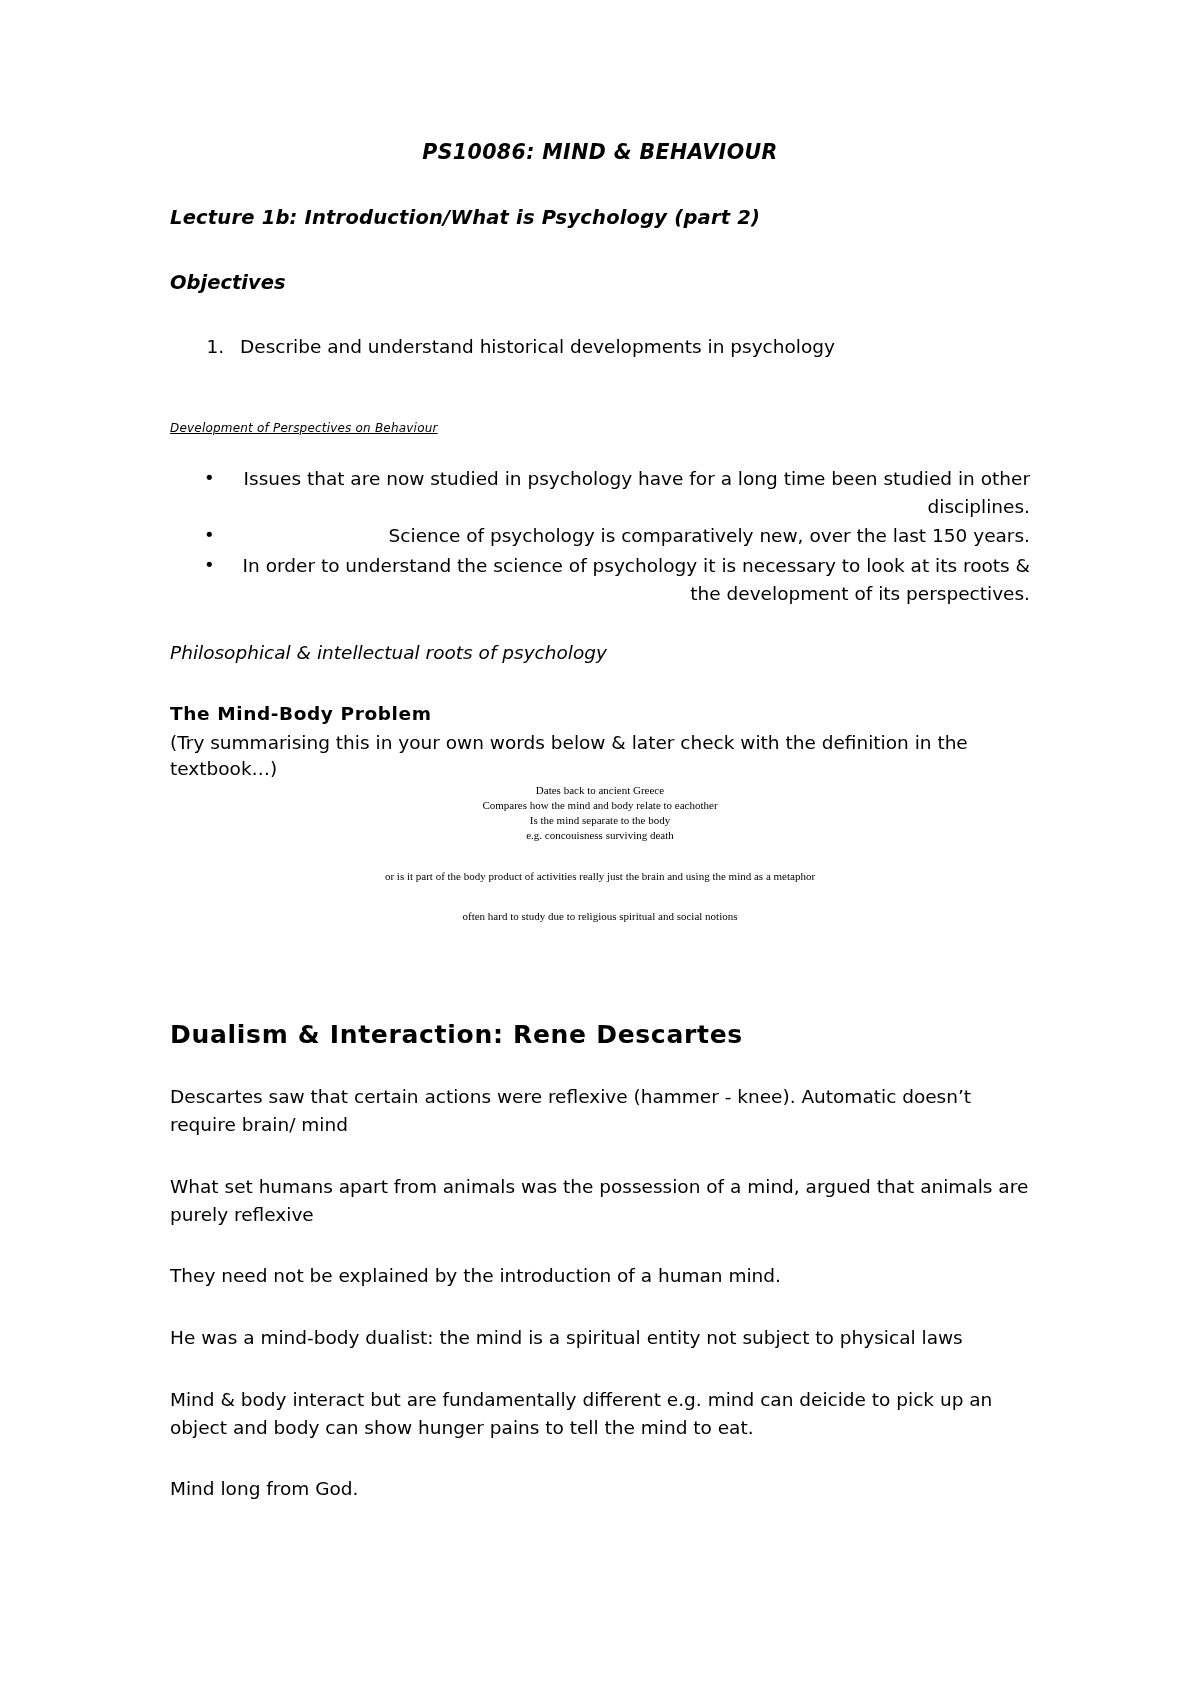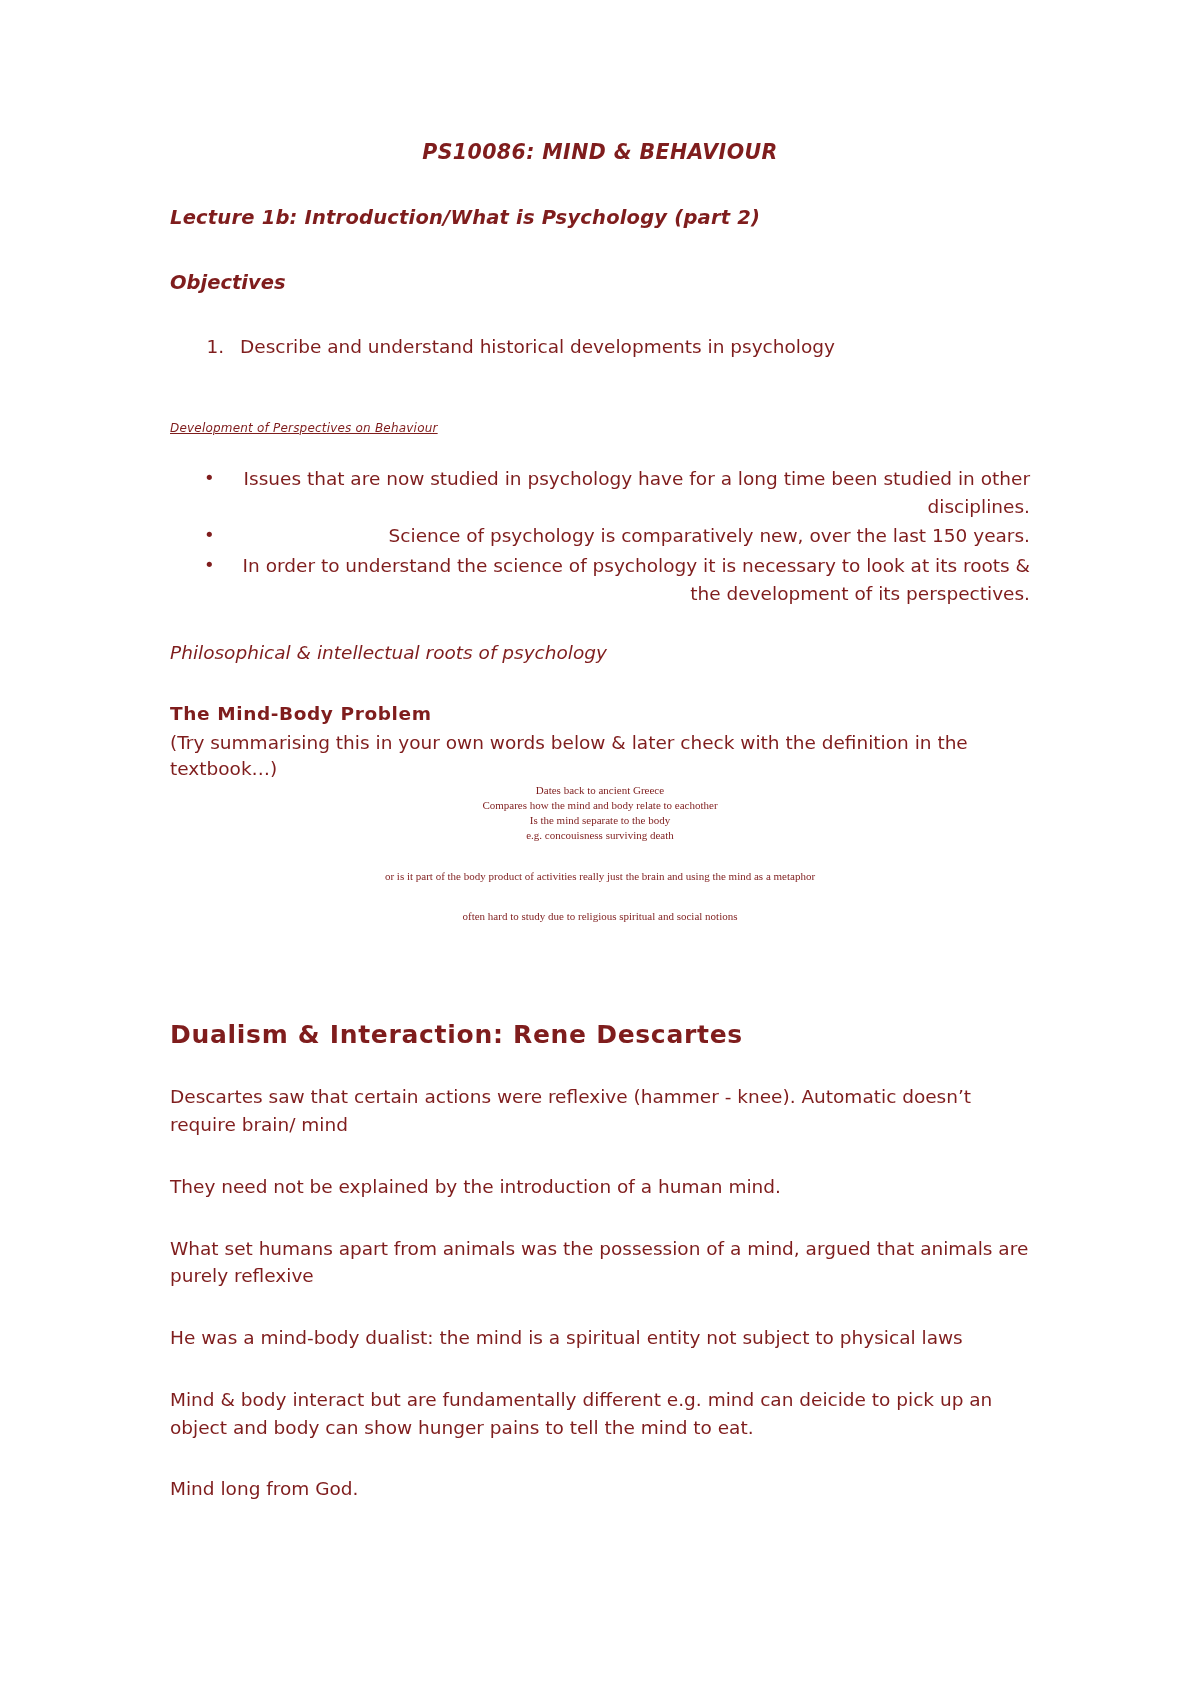--- a/index.html
+++ b/index.html
@@ -9,21 +9,21 @@
   }
   .page {
     position: relative;
     width: 1200px;
     height: 1698px;
     margin: 0 auto;
     background: #ffffff;
     box-sizing: border-box;
     padding: 140px 170px 60px 170px;
     font-family: "DejaVu Sans", sans-serif;
-    color: #7f1d1d;
+    color: #000000;
   }
   .doc-title {
     text-align: center;
     font-family: "DejaVu Sans", sans-serif;
     font-weight: bold;
     font-style: italic;
     font-size: 20.5px;
     letter-spacing: 0.4px;
     margin: 0 0 42px 0;
   }
@@ -155,19 +155,19 @@
 
   <div class="gap-md"></div>
 
   <div class="para-serif">often hard to study due to religious spiritual and social notions</div>
 
   <div class="gap-lg"></div>
 
   <div class="section-bold-2">Dualism &amp; Interaction: Rene Descartes</div>
 
   <div class="body-para">Descartes saw that certain actions were reflexive (hammer - knee). Automatic doesn’t require brain/ mind</div>
+  <div class="body-para">What set humans apart from animals was the possession of a mind, argued that animals are purely reflexive</div>
   <div class="body-para">They need not be explained by the introduction of a human mind.</div>
-  <div class="body-para">What set humans apart from animals was the possession of a mind, argued that animals are purely reflexive</div>
   <div class="body-para">He was a mind-body dualist: the mind is a spiritual entity not subject to physical laws</div>
   <div class="body-para">Mind &amp; body interact but are fundamentally different e.g. mind can deicide to pick up an object and body can show hunger pains to tell the mind to eat.</div>
   <div class="body-para">Mind long from God.</div>
 
 </div>
 
 </body></html>

